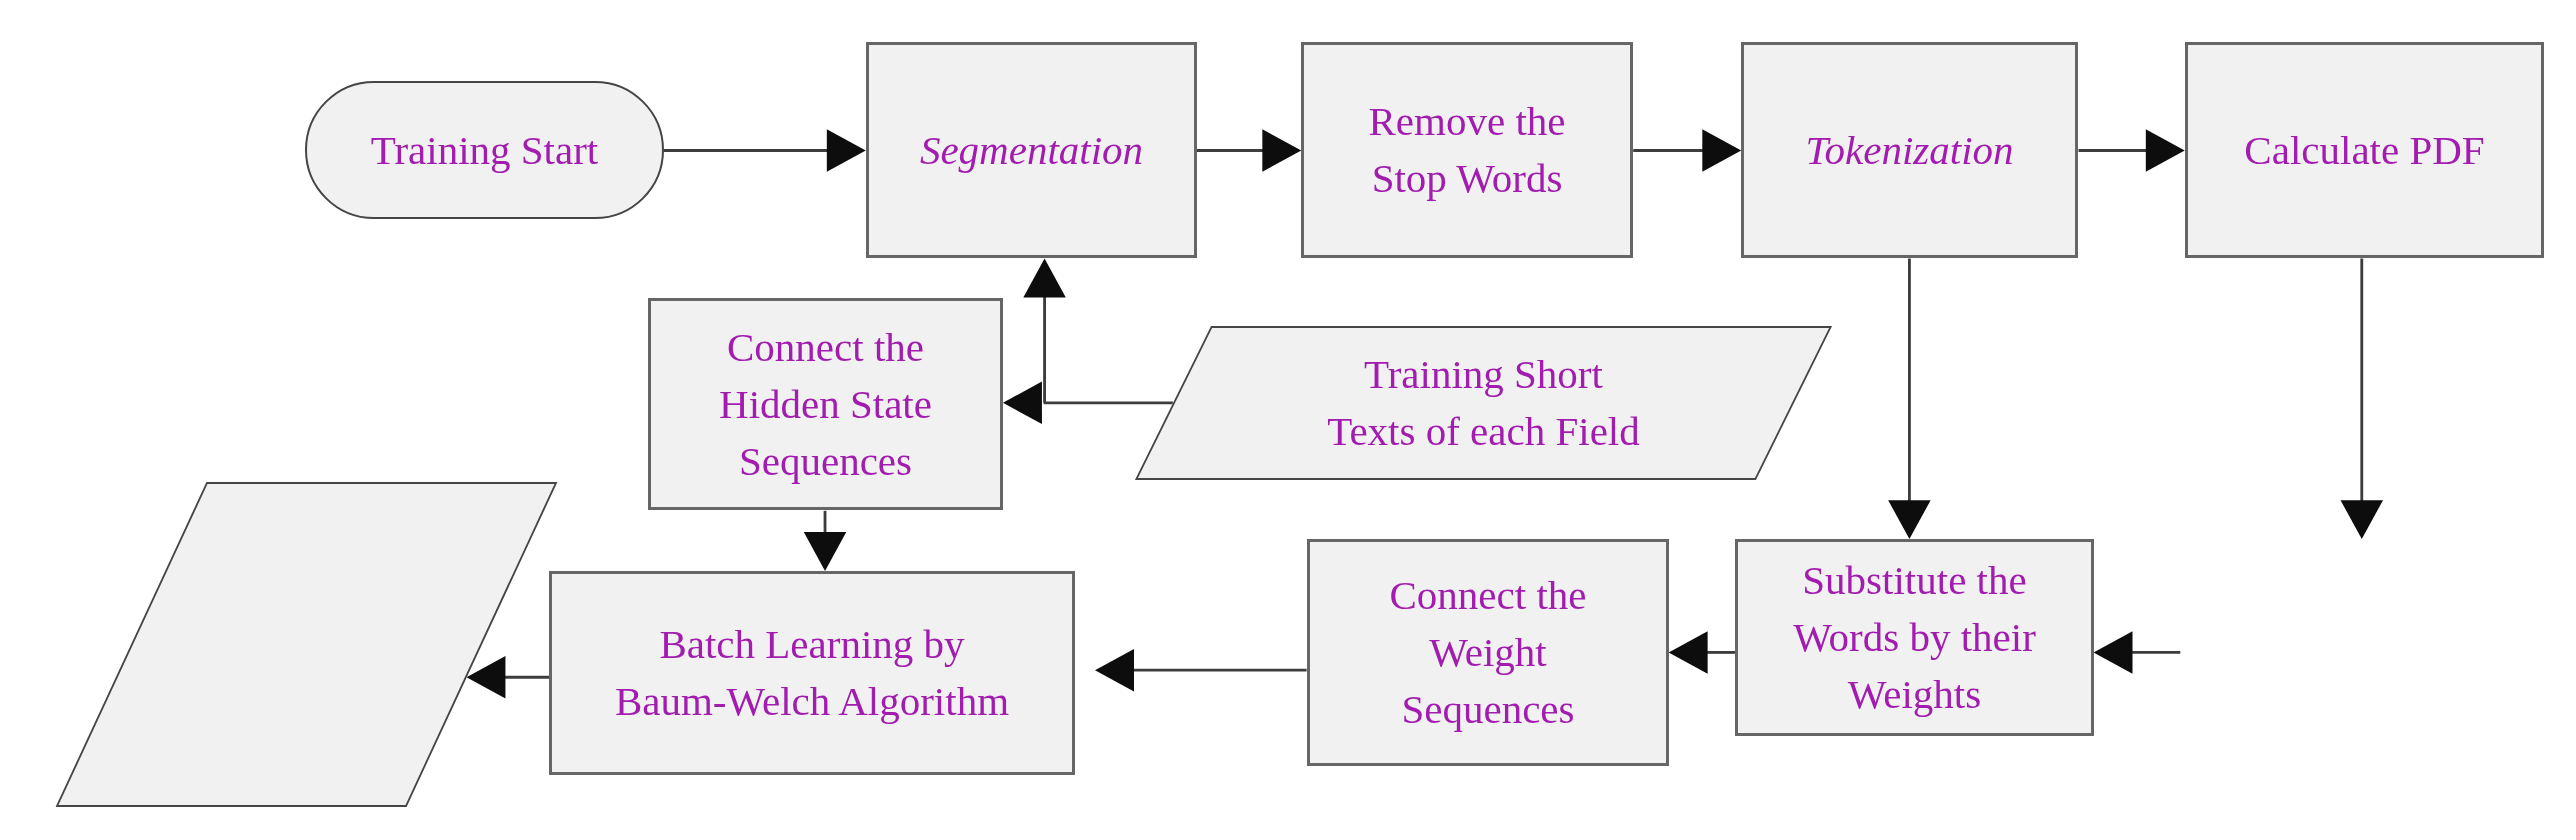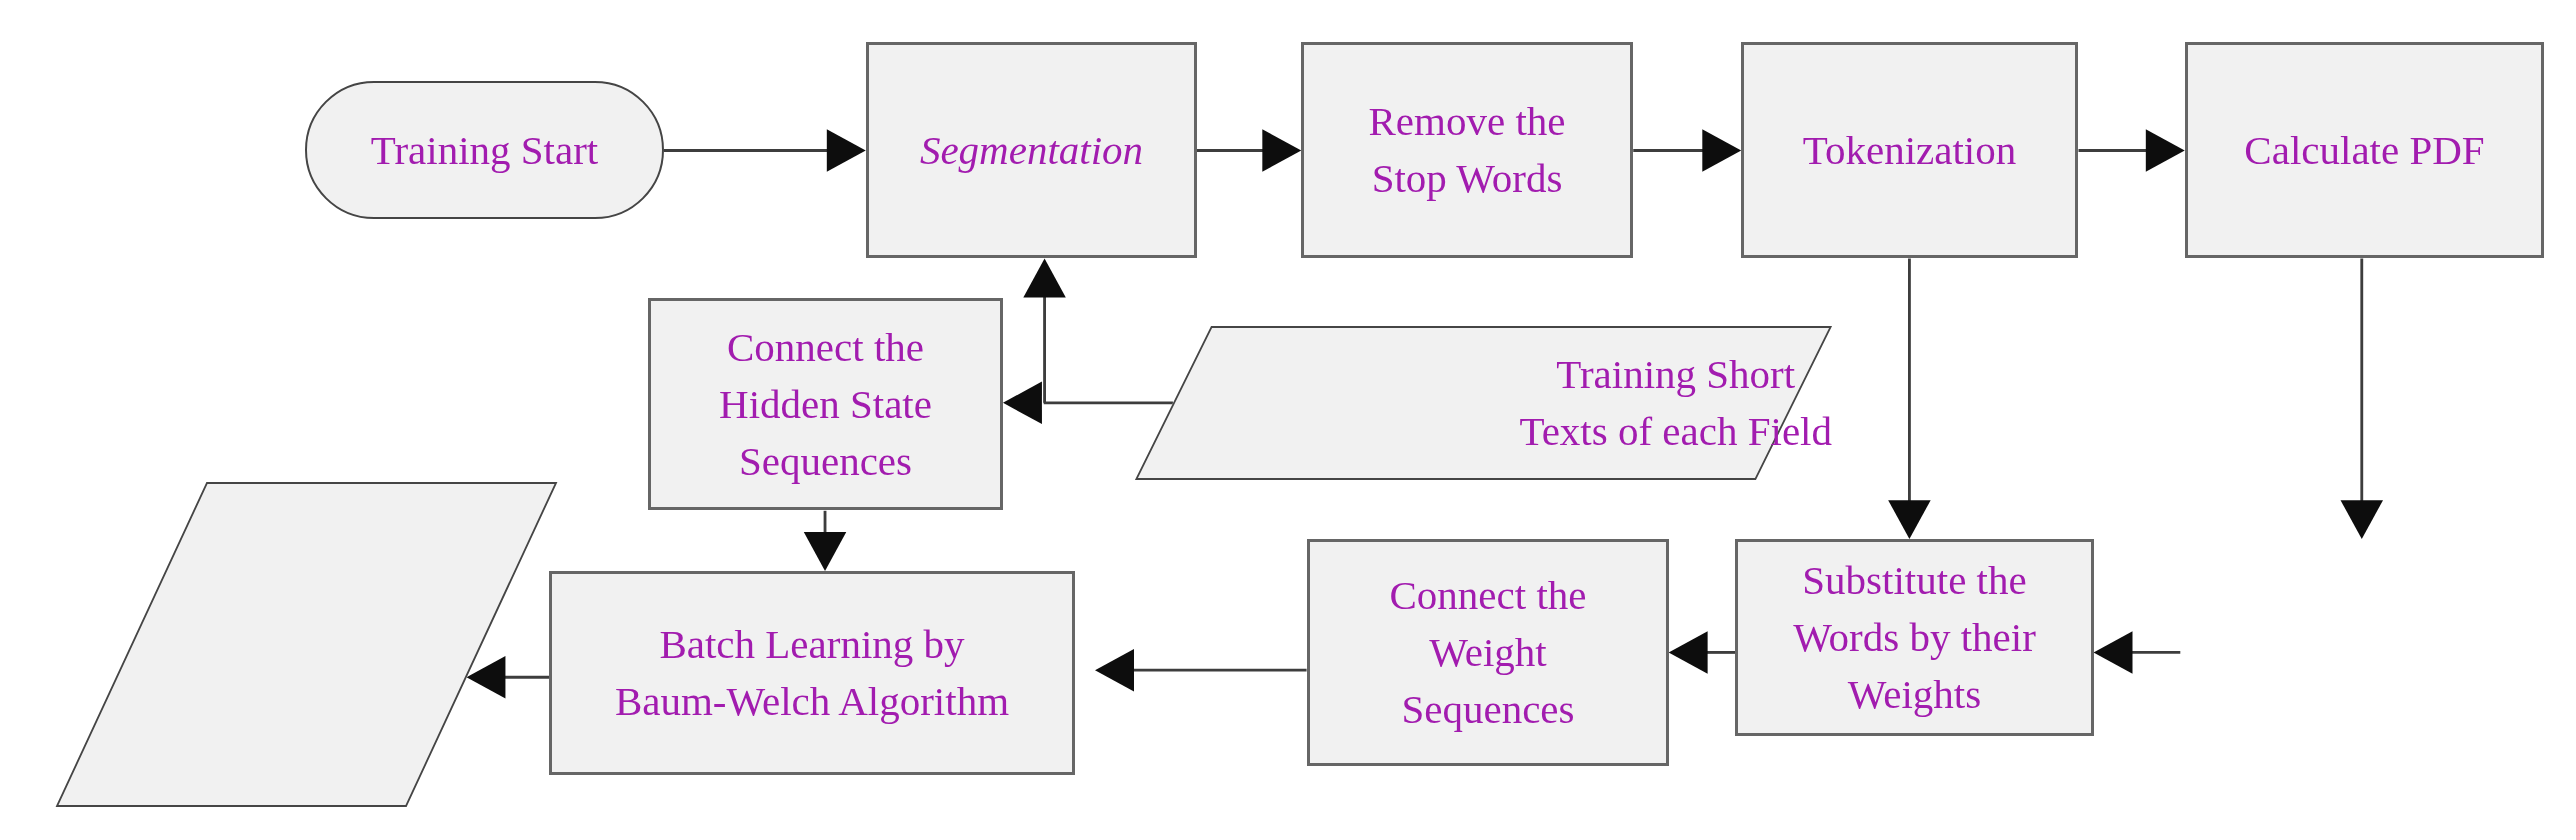--- a/index.html
+++ b/index.html
@@ -22,35 +22,35 @@
   }
   .process{
     background:#f1f1f1;
     border:3.5px solid #666666;
   }
   .stadium{
     background:#f1f1f1;
     border:2.7px solid #454545;
     border-radius:177px;
   }
-  .para{background:transparent;border:none;justify-content:flex-end;}
+  .para{background:transparent;border:none;}
   .para .skew-bg{
     position:absolute;top:0;bottom:0;
     background:#f1f1f1;
     border:2.7px solid #454545;
     box-sizing:border-box;
     z-index:-1;
   }
   .para .para-label{position:relative;z-index:1;}
 
   
   #n-start {left:305px;top:81px;width:359px;height:138px;}
   #n-seg   {left:866px;top:42px;width:331px;height:216px;font-style:italic;}
   #n-remove{left:1301px;top:42px;width:332px;height:216px;}
-  #n-tok   {left:1741px;top:42px;width:337px;height:216px;}
+  #n-tok   {left:1741px;top:42px;width:337px;height:216px;font-style:italic;}
   #n-calc  {left:2185px;top:42px;width:359px;height:216px;}
   #n-chs   {left:648px;top:298px;width:355px;height:212px;}
   #n-tst   {left:1135px;top:326px;width:697px;height:154px;}
   #n-tst .skew-bg{left:38px;right:38px;transform:skewX(-26.3deg);}
   #n-hmm   {left:56px;top:482px;width:501px;height:325px;}
   #n-hmm .skew-bg{left:75px;right:75px;transform:skewX(-24.9deg);}
   #n-batch {left:549px;top:571px;width:526px;height:204px;}
   #n-cws   {left:1307px;top:539px;width:362px;height:227px;}
   #n-sub   {left:1735px;top:539px;width:359px;height:197px;}
   #n-ww    {left:2180px;top:539px;width:360px;height:227px;}

